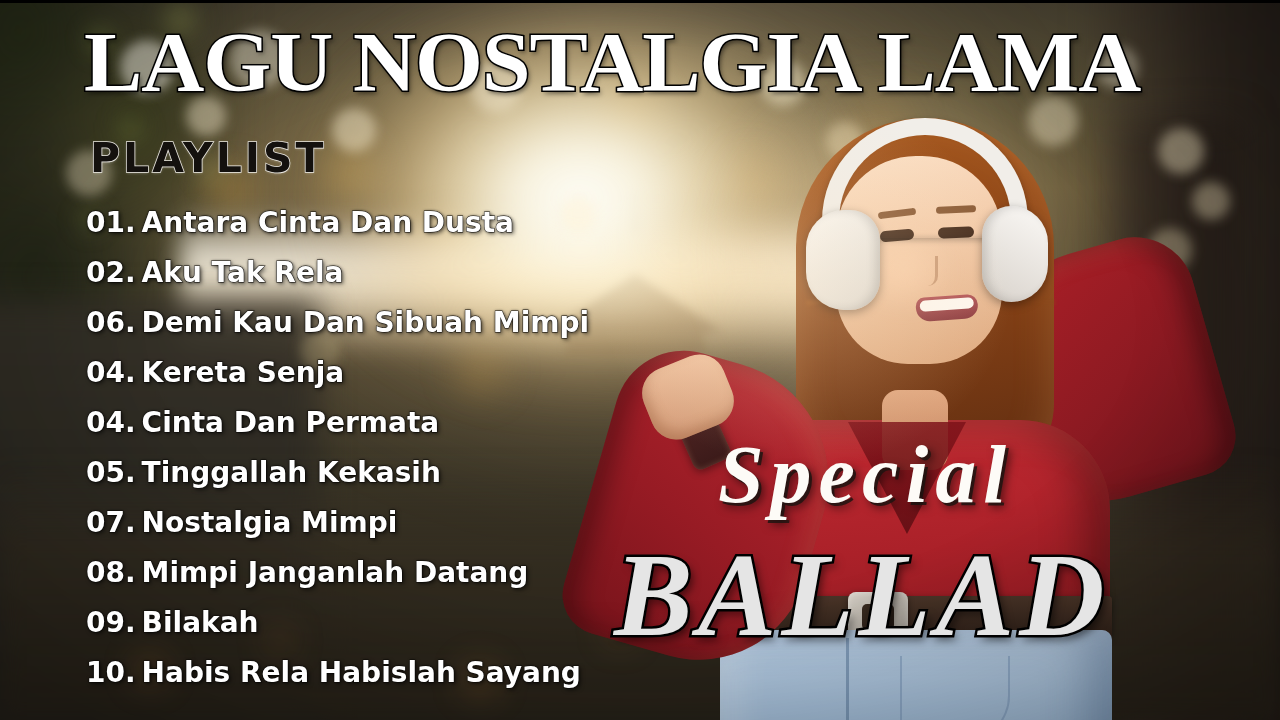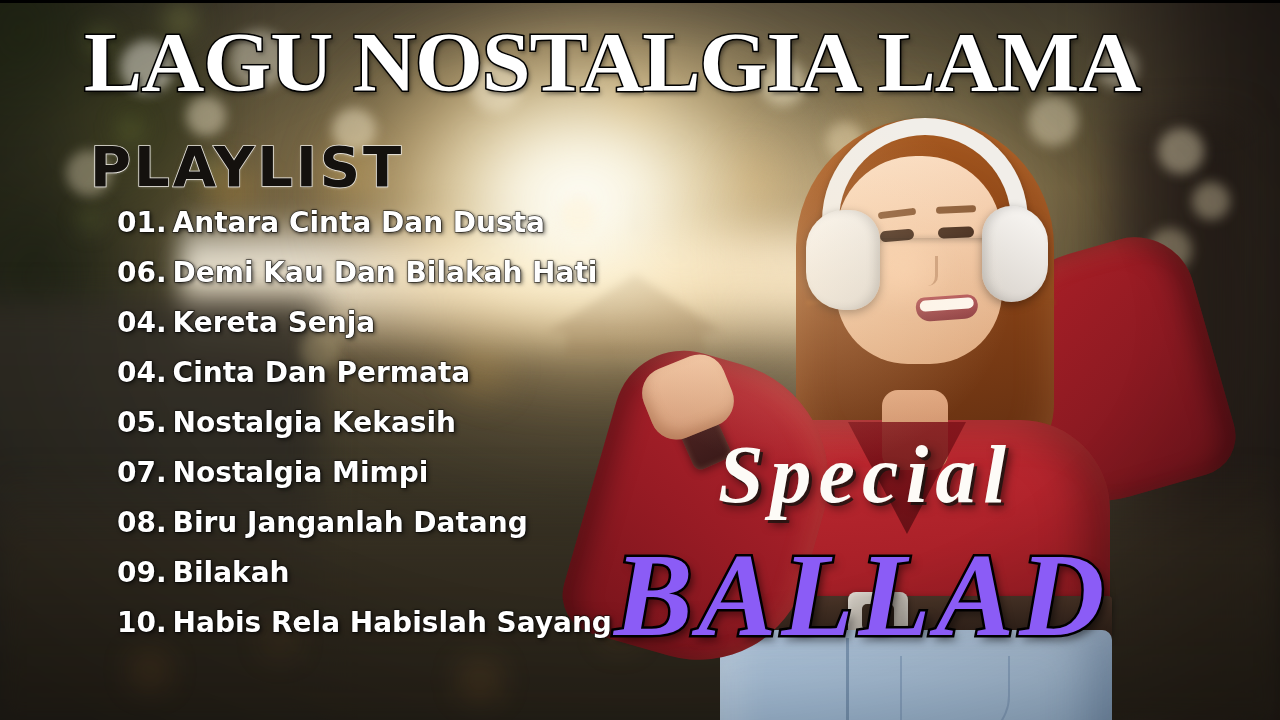--- a/index.html
+++ b/index.html
@@ -379,21 +379,21 @@
     paint-order:stroke fill;
     text-shadow:
       0 0 2px rgba(0,0,0,.9),
       2px 3px 5px rgba(0,0,0,.55);
   }
 
   .playlist-word{
     position:absolute; left:90px; top:134px;
     font-family:"DejaVu Sans", sans-serif;
     font-weight:bold;
-    font-size:56px;
+    font-size:41px;
     letter-spacing:3px;
     color:#14110e;
     -webkit-text-stroke:1.5px #e9e6df;
     paint-order:stroke fill;
     text-shadow:0 1px 3px rgba(255,255,255,.35);
   }
 
   .tracks{
     position:absolute; left:86px; top:198px;
     width:620px;
@@ -404,21 +404,21 @@
     font-size:28px;
     line-height:50px;
     color:#ffffff;
     white-space:nowrap;
     -webkit-text-stroke:0.9px rgba(20,18,14,.95);
     paint-order:stroke fill;
     text-shadow:
       0 0 3px rgba(0,0,0,.75),
       2px 2px 4px rgba(0,0,0,.55);
   }
-  .track .num{ margin-right:6px;margin-left:31px; }
+  .track .num{ margin-right:6px; }
 
   .special{
     position:absolute; left:718px; top:428px;
     font-family:"Liberation Serif", serif;
     font-style:italic;
     font-weight:bold;
     font-size:82px;
     letter-spacing:7px;
     color:#fdfbf7;
     text-shadow:
@@ -426,21 +426,21 @@
       5px 5px 10px rgba(0,0,0,.55);
   }
 
   .ballad{
     position:absolute; left:614px; top:528px;
     font-family:"Liberation Serif", serif;
     font-style:italic;
     font-weight:bold;
     font-size:118px;
     letter-spacing:5px;
-    color:#8b5cf6;
+    color:#e5e5e5;
     -webkit-text-stroke:5px #000;
     paint-order:stroke fill;
     text-shadow:4px 5px 9px rgba(0,0,0,.55);
   }
 </style>
 </head>
 <body>
 
 <div id="thumb">
 
@@ -531,36 +531,39 @@
 
     <div class="title">LAGU NOSTALGIA LAMA</div>
 
     <div class="playlist-word">PLAYLIST</div>
 
     <div class="tracks">
       <div class="track">
         <span class="num">01.</span><span>Antara Cinta Dan Dusta</span>
       </div>
       <div class="track">
-        <span class="num">06.</span><span>Demi Kau Dan Bilakah Hati</span>
+        <span class="num">02.</span><span>Aku Tak Rela</span>
+      </div>
+      <div class="track">
+        <span class="num">06.</span><span>Demi Kau Dan Sibuah Mimpi</span>
       </div>
       <div class="track">
         <span class="num">04.</span><span>Kereta Senja</span>
       </div>
       <div class="track">
         <span class="num">04.</span><span>Cinta Dan Permata</span>
       </div>
       <div class="track">
-        <span class="num">05.</span><span>Nostalgia Kekasih</span>
+        <span class="num">05.</span><span>Tinggallah Kekasih</span>
       </div>
       <div class="track">
         <span class="num">07.</span><span>Nostalgia Mimpi</span>
       </div>
       <div class="track">
-        <span class="num">08.</span><span>Biru Janganlah Datang</span>
+        <span class="num">08.</span><span>Mimpi Janganlah Datang</span>
       </div>
       <div class="track">
         <span class="num">09.</span><span>Bilakah</span>
       </div>
       <div class="track">
         <span class="num">10.</span><span>Habis Rela Habislah Sayang</span>
       </div>
     </div>
 
     <div class="special">Special</div>

